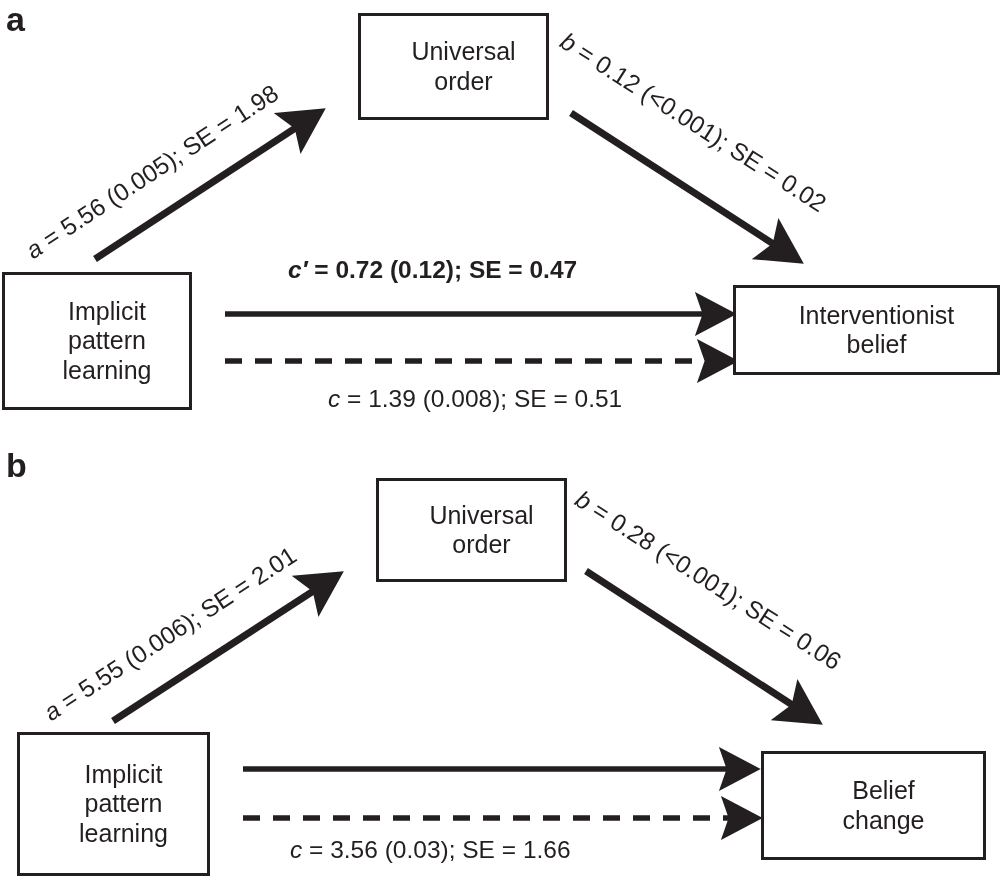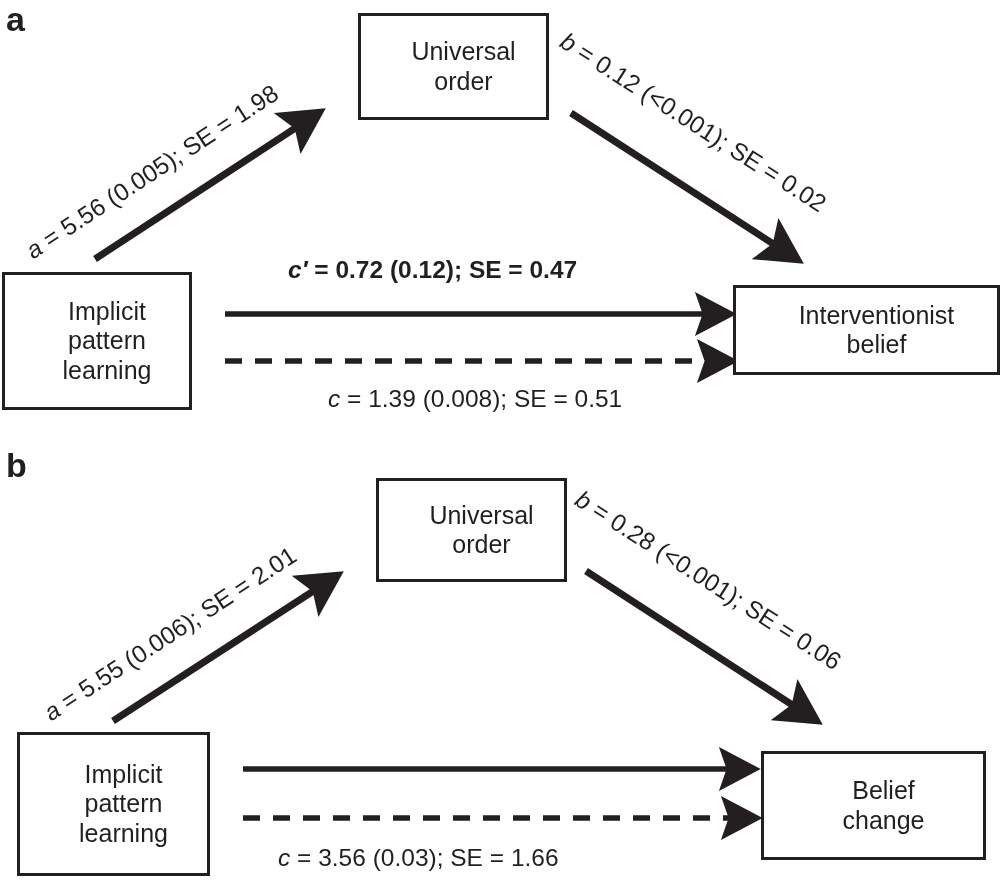--- a/index.html
+++ b/index.html
@@ -188,18 +188,18 @@
 
     <div class="edge-label rot-up" style="left:40px; top:265px;">
       <span class="coef">a</span><span> = 5.55 (0.006); SE = 2.01</span>
     </div>
 
     <div class="edge-label rot-down" style="left:584px; top:47px;">
       <span class="coef">b</span><span> = 0.28 (&lt;0.001); SE = 0.06</span>
     </div>
 
 
-    <div class="edge-label" style="left:278px; top:398px;margin-top:8px;">
+    <div class="edge-label" style="left:290px; top:398px;">
       <span class="coef">c</span><span> = 3.56 (0.03); SE = 1.66</span>
     </div>
   </div>
 
 </div>
 
 </body></html>

